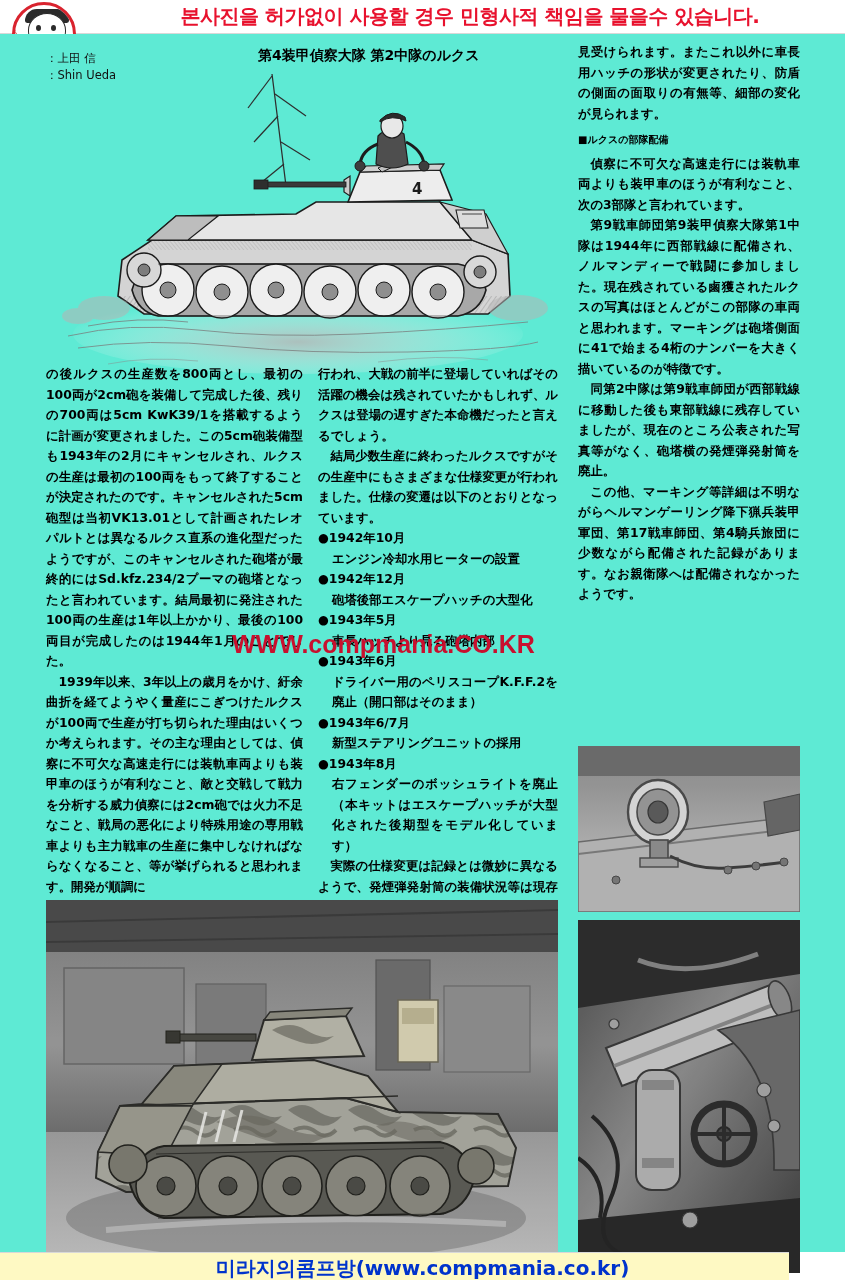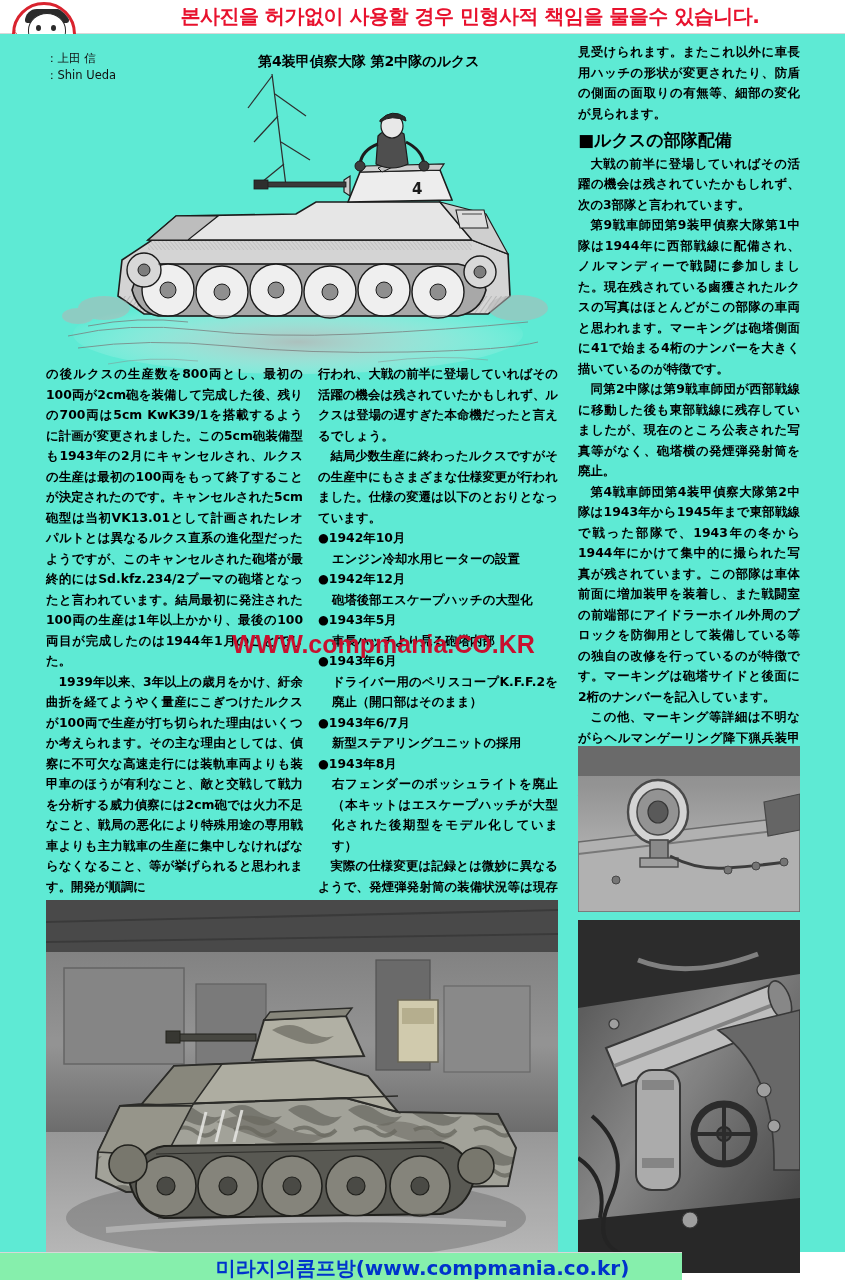--- a/index.html
+++ b/index.html
@@ -139,21 +139,21 @@
     font-size: 11.5px;
     line-height: 17px;
     color: #111;
     font-family: "DejaVu Sans", sans-serif;
   }
   #credits div { white-space: nowrap; }
 
   
   #hero-title {
     position: absolute;
-    left: 258px; top: 19px;
+    left: 258px; top: 13px;
     font-size: 14px;
     font-weight: bold;
     color: #000;
     white-space: nowrap;
     font-family: "DejaVu Sans", sans-serif;
     text-align: right;
   }
 
   
   #hero-art {
@@ -173,21 +173,21 @@
     text-align: justify;
   }
   .col p { margin: 0; font-weight: bold; }
   .col p.indent { text-indent: 1em; }
   #col1 { left: 46px; top: 330px; width: 257px; }
   #col2 { left: 318px; top: 330px; width: 240px; }
   #col3 { left: 578px; top: 8px; width: 222px; }
 
   .heading {
     font-weight: bold;
-    font-size: 17px;
+    font-size: 10px;
     margin: 6px 0 3px 0 !important;
   }
   .bullet-line { margin: 0; }
   .sub { display: block; padding-left: 14px; }
 
   
   #watermark {
     position: absolute;
     left: 232px; top: 596px;
     font-size: 25px;
@@ -220,22 +220,22 @@
     font-family: "DejaVu Sans", sans-serif;
     white-space: nowrap;
   }
   #photo-captions span { display: inline-block; }
   .cap-gap { width: 26px; }
 
   
   #bottom-bar {
     position: absolute;
     left: 0; top: 1252px;
-    width: 682px; height: 28px;
-    background: #86efac;
+    width: 789px; height: 28px;
+    background: #fef9c3;
     border-top: 1px solid #d8d8d8;
   }
   #bottom-text {
     position: absolute;
     left: 0; top: 2px;
     width: 845px;
     text-align: center;
     font-size: 20px;
     font-weight: bold;
     color: #0033cc;
@@ -418,24 +418,23 @@
     <p class="bullet-line">●1943年6/7月</p>
     <p class="bullet-line sub">新型ステアリングユニットの採用</p>
     <p class="bullet-line">●1943年8月</p>
     <p class="bullet-line sub">右フェンダーのボッシュライトを廃止（本キットはエスケープハッチが大型化された後期型をモデル化しています）</p>
     <p class="indent">実際の仕様変更は記録とは微妙に異なるようで、発煙弾発射筒の装備状況等は現存している車両の仕様と異なっている部分も</p>
   </div>
 
   <div id="col3" class="col">
     <p>見受けられます。またこれ以外に車長用ハッチの形状が変更されたり、防盾の側面の面取りの有無等、細部の変化が見られます。</p>
     <p class="heading">■ルクスの部隊配備</p>
-    <p class="indent">大戦の前半に登場していればその活躍の機会は残されていたかもしれず、次の3部隊と言われています。</p>
+    <p class="indent">偵察に不可欠な高速走行には装軌車両よりも装甲車のほうが有利なこと、次の3部隊と言われています。</p>
     <p class="indent">第9戦車師団第9装甲偵察大隊第1中隊は1944年に西部戦線に配備され、ノルマンディーで戦闘に参加しました。現在残されている鹵獲されたルクスの写真はほとんどがこの部隊の車両と思われます。マーキングは砲塔側面に41で始まる4桁のナンバーを大きく描いているのが特徴です。</p>
     <p class="indent">同第2中隊は第9戦車師団が西部戦線に移動した後も東部戦線に残存していましたが、現在のところ公表された写真等がなく、砲塔横の発煙弾発射筒を廃止。</p>
-    <p class="indent">第4戦車師団第4装甲偵察大隊第2中隊は1943年から1945年まで東部戦線で戦った部隊で、1943年の冬から1944年にかけて集中的に撮られた写真が残されています。この部隊は車体前面に増加装甲を装着し、また戦闘室の前端部にアイドラーホイル外周のブロックを防御用として装備している等の独自の改修を行っているのが特徴です。マーキングは砲塔サイドと後面に2桁のナンバーを記入しています。</p>
     <p class="indent">この他、マーキング等詳細は不明ながらヘルマンゲーリング降下猟兵装甲軍団、第17戦車師団、第4騎兵旅団に少数ながら配備された記録があります。なお親衛隊へは配備されなかったようです。</p>
   </div>
 
   <div id="watermark">WWW.compmania.CO.KR</div>
 
   <div id="photo-main" class="photo">
     <svg viewBox="0 0 512 373" preserveAspectRatio="none" xmlns="http://www.w3.org/2000/svg">
       <defs>
         <linearGradient id="wall" x1="0" y1="0" x2="0" y2="1">
           <stop offset="0%" stop-color="#7e7e7e"></stop>

